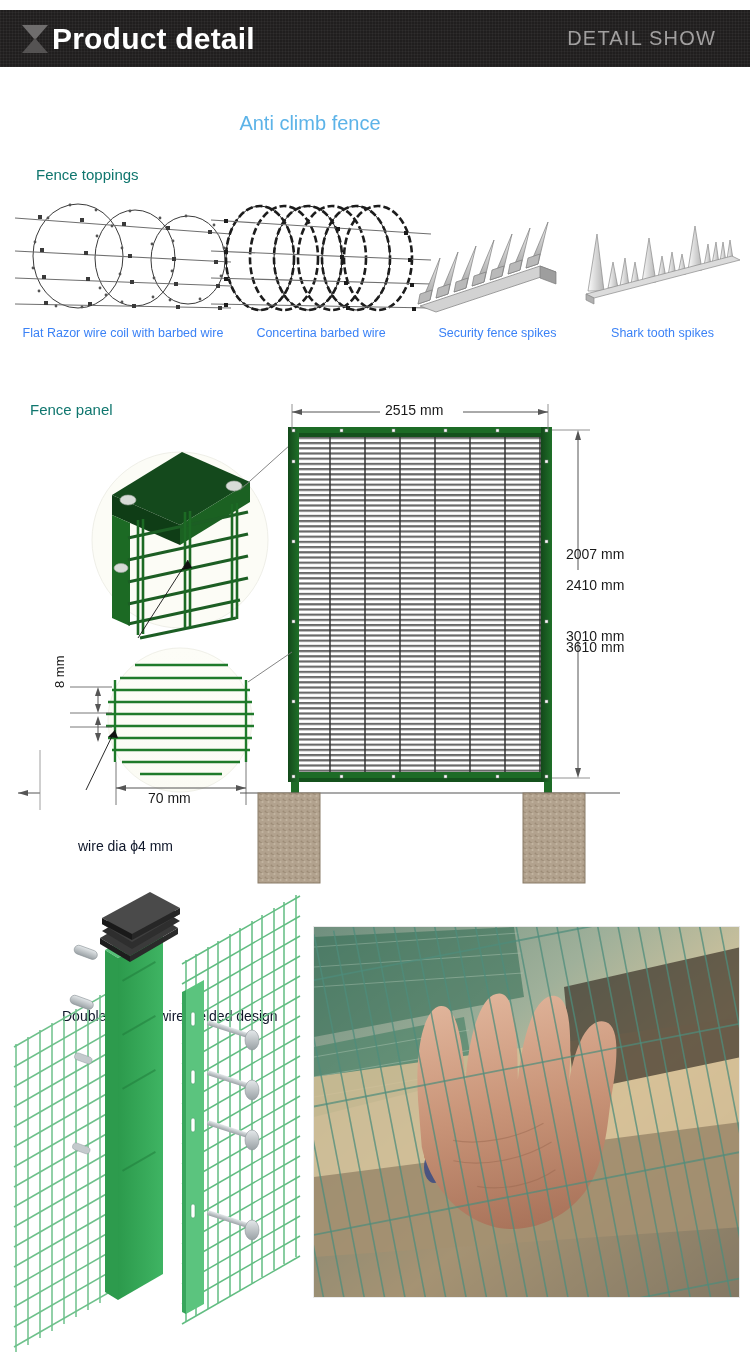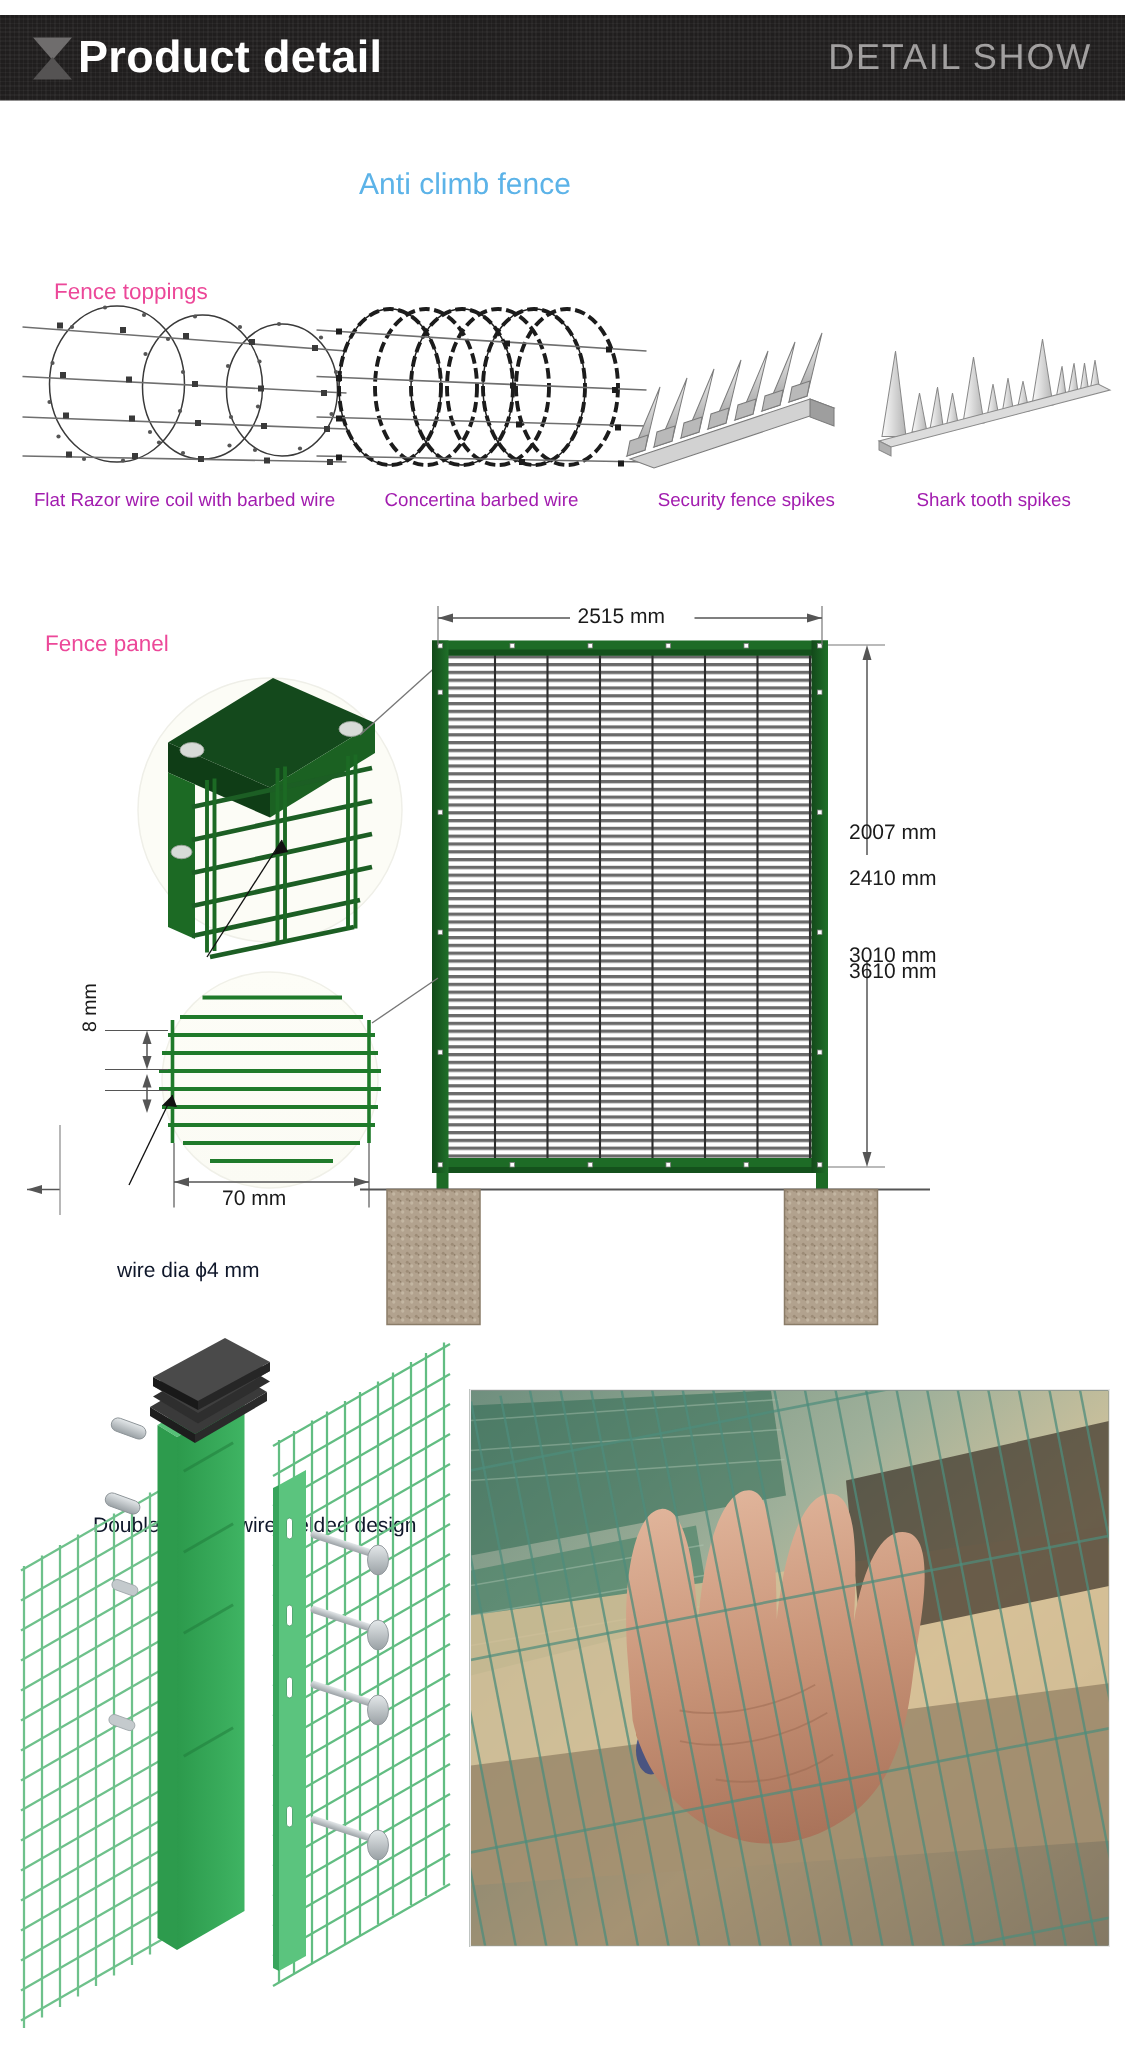--- a/index.html
+++ b/index.html
@@ -23,39 +23,39 @@
     position:absolute; left:0; width:0; height:0;
     border-left:13px solid transparent; border-right:13px solid transparent;
   }
   .hdr-icon .tri-up { top:1px; border-top:15px solid #6f6d6d; }
   .hdr-icon .tri-dn { bottom:1px; border-bottom:15px solid #555353; }
   .hdr-title {
     margin-left:4px; color:#ffffff; font-size:30px; font-weight:bold;
     letter-spacing:.2px; line-height:1;
   }
   .hdr-right {
-    margin-left:auto; margin-right:22px; color:#a2a0a0;
-    font-size:24px; letter-spacing:1.2px;
+    margin-left:auto; margin-right:34px; color:#a2a0a0;
+    font-size:20px; letter-spacing:1.2px;
   }
 
   
   .main-title {
     position:absolute; left:0; top:112px; width:620px; text-align:center;
     color:#5cb3e8; font-size:20px;
   }
-  .sub-title { position:absolute; color:#ec4899; font-size:15px;margin-top:20px; }
+  .sub-title { position:absolute; color:#0f766e; font-size:15px; }
   #t-toppings { left:36px; top:166px; }
   #t-panel    { left:30px; top:401px; }
 
   
   .toppings { position:absolute; left:0; top:196px; width:750px; height:160px; }
   .top-cell { position:absolute; top:0; }
   .top-cap {
     position:absolute; top:130px; width:100%; text-align:center;
-    font-size:12.5px; color:#a21caf;
+    font-size:12.5px; color:#3b82f6;
   }
   .art { position:absolute; top:0; left:0; }
 
   
   .panel-block { position:absolute; left:0; top:390px; width:750px; height:500px; }
   .dim-txt { position:absolute; font-size:14px; color:#1a1a1a; white-space:nowrap; }
   .note-txt { position:absolute; font-size:14px; color:#0f172a; white-space:nowrap; }
 
   
   .iso-block { position:absolute; left:0; top:892px; width:312px; height:472px; }

